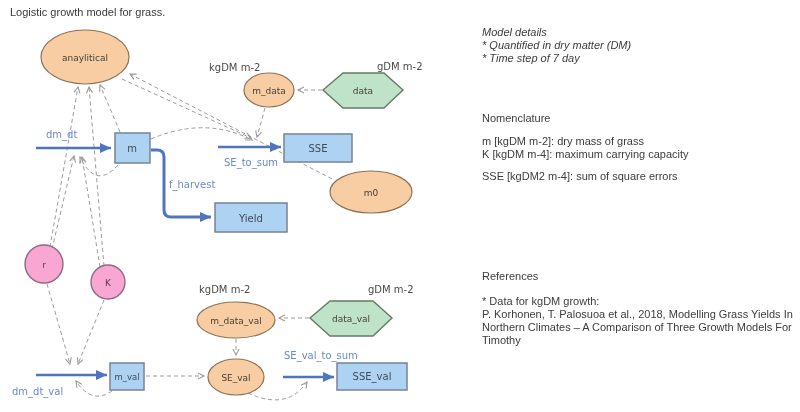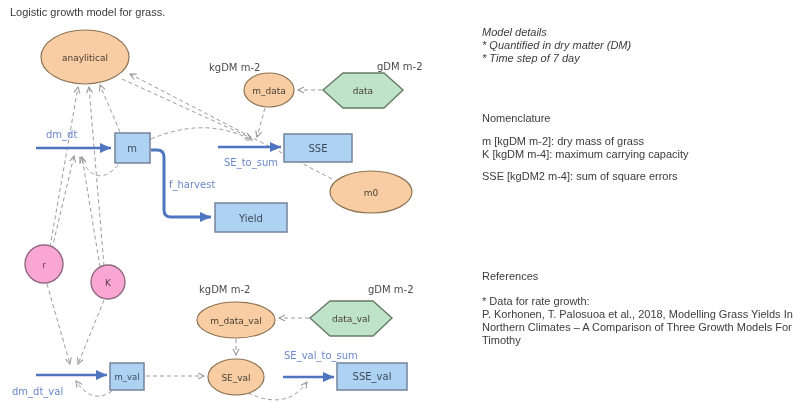--- a/index.html
+++ b/index.html
@@ -138,19 +138,19 @@
       <div>Nomenclature</div>
       <div class="items">
         <div>m [kgDM m-2]: dry mass of grass</div>
         <div>K [kgDM m-4]: maximum carrying capacity</div>
       </div>
       <div class="sse-line">SSE [kgDM2 m-4]: sum of square errors</div>
     </div>
     <div class="blk-refs">
       <div>References</div>
       <div class="items">
-        <div>* Data for rate growth:</div>
+        <div>* Data for kgDM growth:</div>
         <div>P. Korhonen, T. Palosuoa et al., 2018, Modelling Grass Yields In Northern Climates – A Comparison of Three Growth Models For Timothy</div>
       </div>
     </div>
   </div>
 
 </div>
 
 </body></html>

